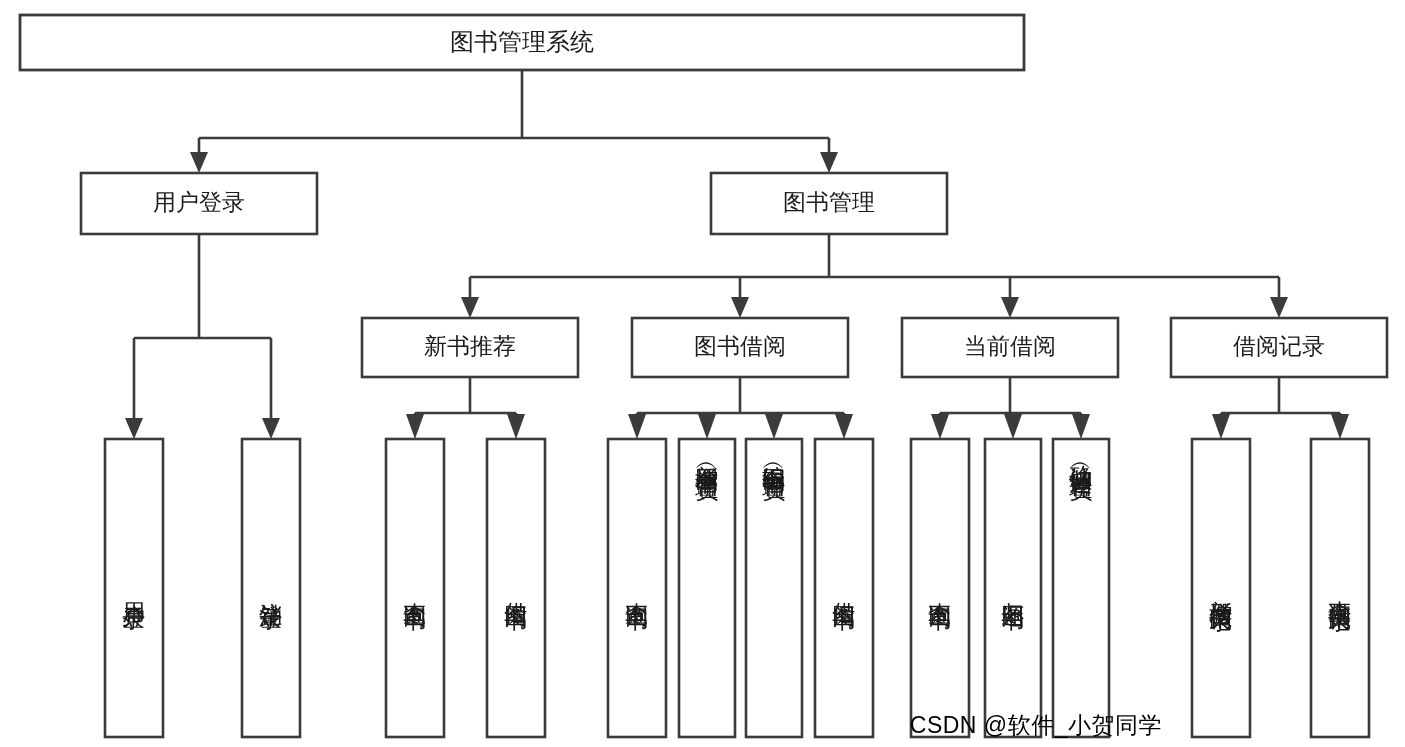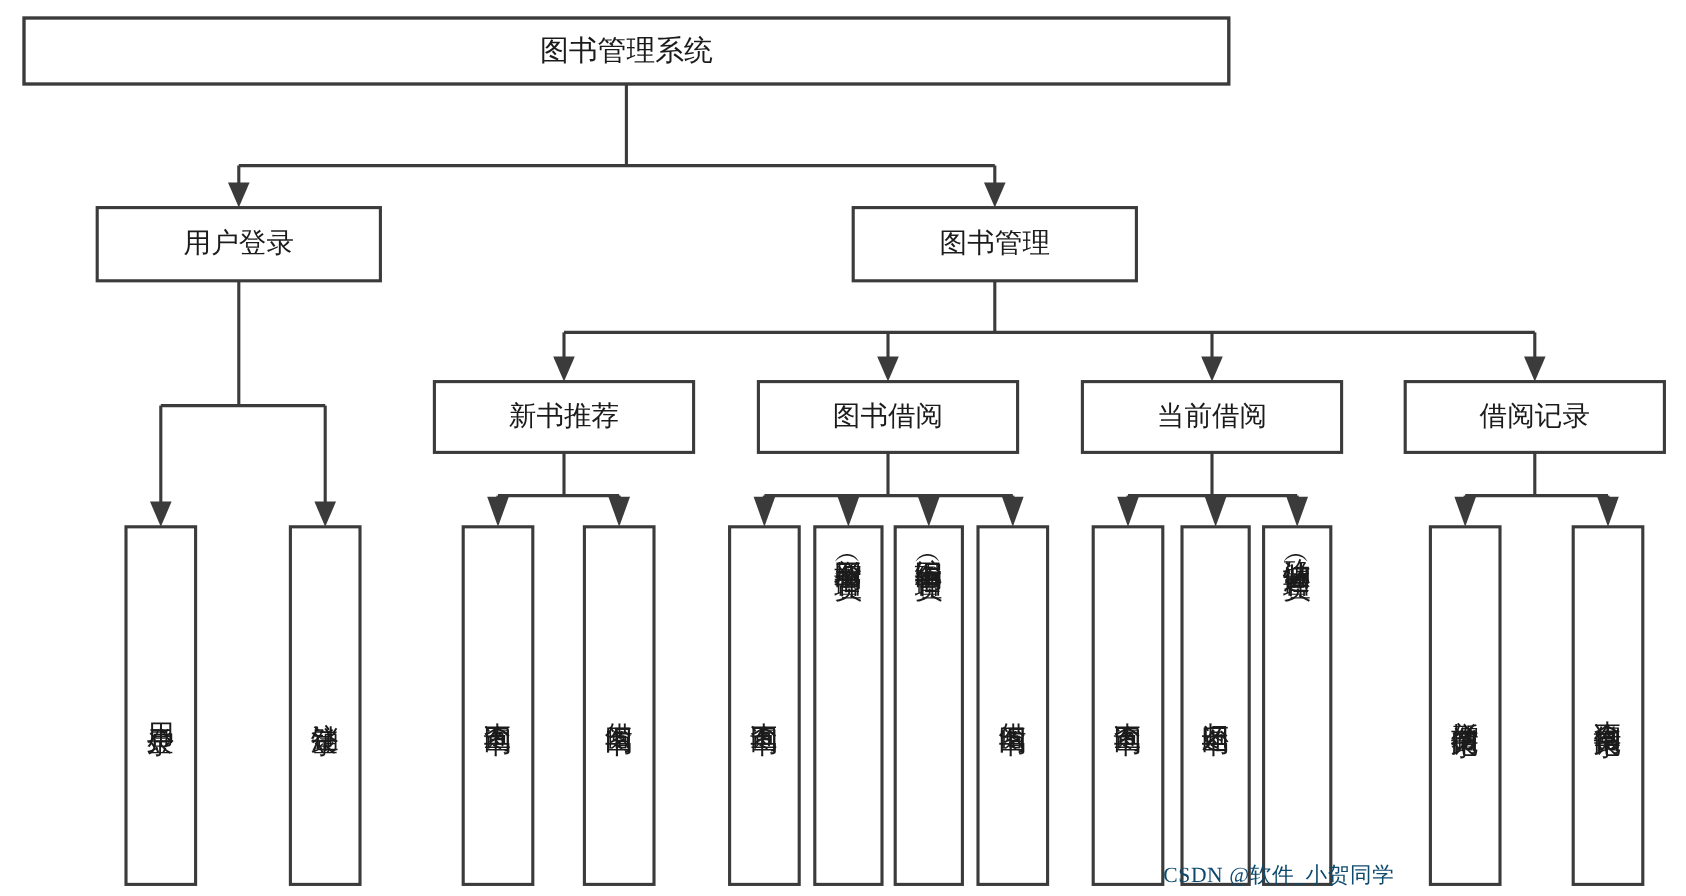--- a/index.html
+++ b/index.html
@@ -72,23 +72,23 @@
     line-height: 1.06;
     letter-spacing: 2px;
     color: #1b1b1b;
     white-space: nowrap;
     text-align: center;
   }
   .watermark {
     position: absolute;
     right: 6px;
     bottom: 8px;
-    font-family: Liberation Serif, serif;
-    font-size: 18px;
-    color: #0c4a6e;
+    font-family: Liberation Sans, sans-serif;
+    font-size: 23px;
+    color: #000000;
     letter-spacing: 0.5px;
     user-select: none;
   }
 </style>
 </head>
 <body>
 
 <div id="diagram-root">
 
   <svg id="flowchart" viewBox="0 0 1405 747" xmlns="http://www.w3.org/2000/svg">

